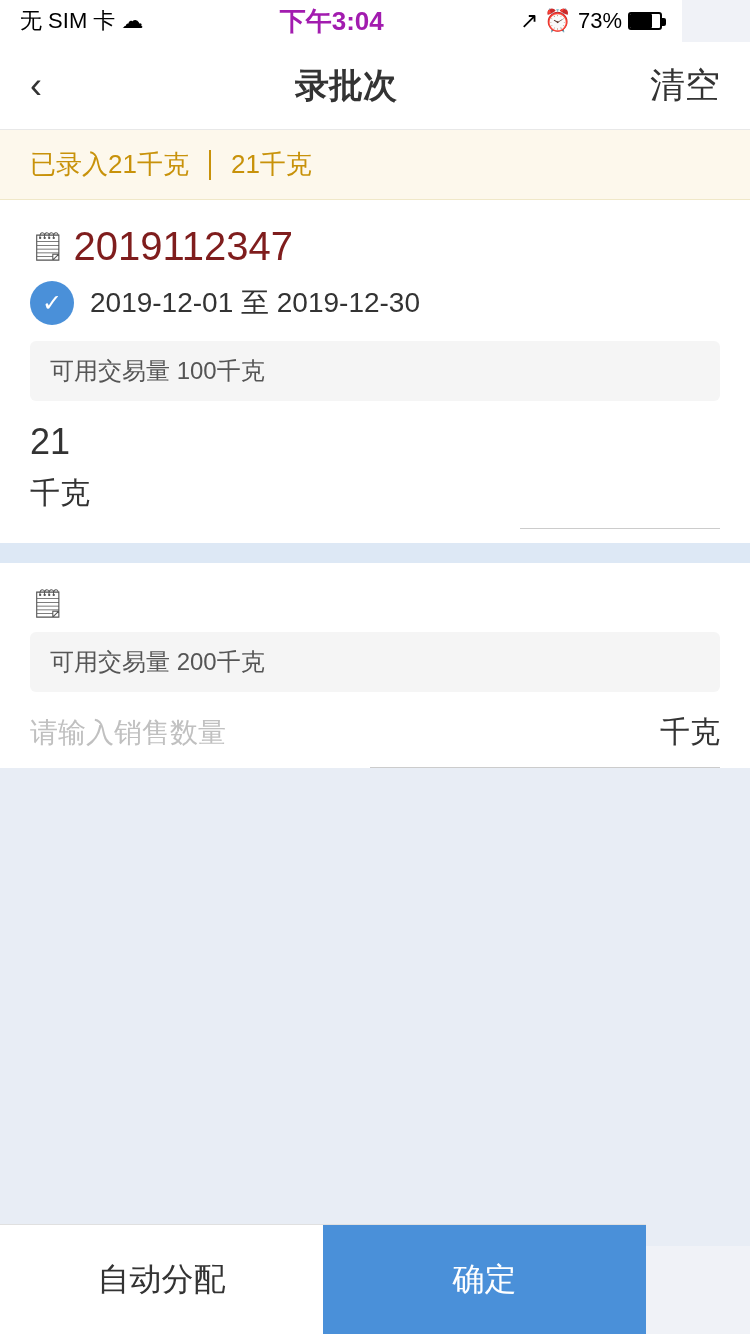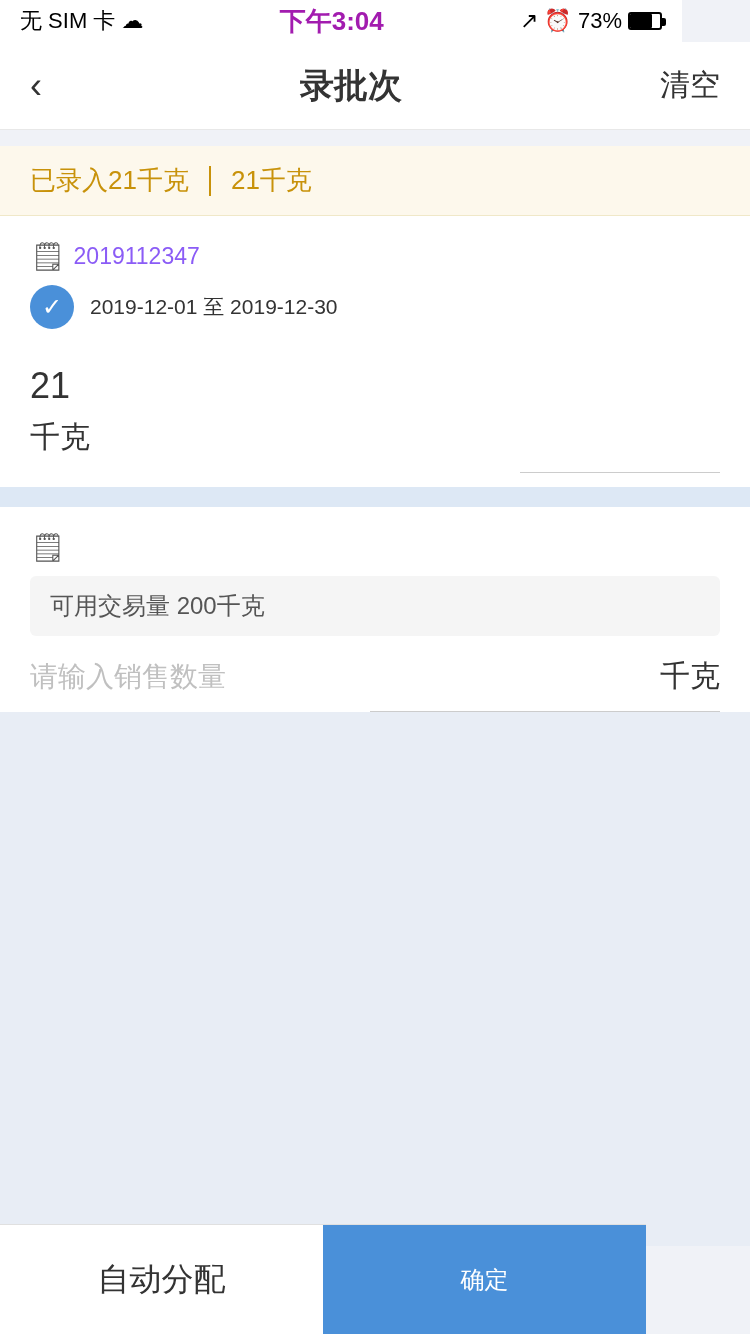--- a/index.html
+++ b/index.html
@@ -83,21 +83,21 @@
       color: #333;
       cursor: pointer;
       line-height: 1;
     }
     .nav-title {
       font-size: 34px;
       font-weight: 600;
       color: #333;
     }
     .nav-action {
-      font-size: 30px;
+      font-size: 35px;
       color: #333;
       cursor: pointer;
     }
 
     
     .info-banner {
       width: 750px;
       height: 70px;
       background: #fdf8ec;
       display: flex;
@@ -132,22 +132,22 @@
       display: flex;
       align-items: center;
       gap: 8px;
       margin-bottom: 12px;
     }
     .batch-icon {
       font-size: 28px;
       color: #555;
     }
     .batch-id {
-      font-size: 23px;
-      color: #8b5cf6;
+      font-size: 40px;
+      color: #7f1d1d;
       font-weight: 500;
     }
     .batch-date-row {
       display: flex;
       align-items: center;
       gap: 16px;
       margin-bottom: 16px;
     }
     .radio-circle {
       width: 44px;
@@ -162,21 +162,21 @@
       background: #4a90d9;
     }
     .radio-unchecked {
       background: #d0d0d0;
     }
     .checkmark {
       color: #fff;
       font-size: 24px;
     }
     .batch-date {
-      font-size: 21px;
+      font-size: 28px;
       color: #333;
     }
     .available-qty-bar {
       background: #f5f5f5;
       border-radius: 6px;
       padding: 14px 20px;
       margin: 0 0 0 0;
       font-size: 24px;
       color: #555;
     }
@@ -273,38 +273,37 @@
       border: none;
       cursor: pointer;
     }
     .btn-confirm {
       flex: 1;
       height: 110px;
       background: #4a90d9;
       display: flex;
       align-items: center;
       justify-content: center;
-      font-size: 24px;
+      font-size: 32px;
       color: #fff;
       border: none;
       cursor: pointer;
     }
 
     .page-wrapper {
       display: flex;
       flex-direction: column;
       min-height: 1334px;
     }
 
     .content-area {
       flex: 1;
       display: flex;
       flex-direction: column;
       padding-bottom: 88px;
-      margin-top: 16px;
     }
   </style>
 </head>
 <body>
 
 <div class="page-wrapper">
 
   <div class="status-bar">
     <div class="status-left">
       <span>无 SIM 卡 ☁</span>
@@ -339,20 +338,21 @@
         <div class="batch-id-row">
           <span class="batch-icon">🗒</span>
           <span class="batch-id">2019112347</span>
         </div>
         <div class="batch-date-row">
           <div class="radio-circle radio-checked">
             <span class="checkmark">✓</span>
           </div>
           <span class="batch-date">2019-12-01 至 2019-12-30</span>
         </div>
+        <div class="available-qty-bar">可用交易量 100千克</div>
       </div>
       <div class="amount-row">
         <span class="amount-value">21</span>
         <span class="amount-unit">千克</span>
       </div>
       <div class="amount-underline"></div>
     </div>
 
     <div class="separator-blue"></div>
 

